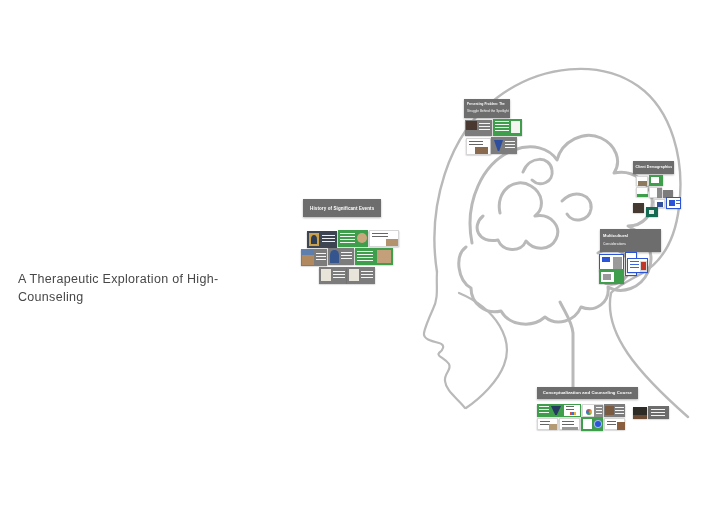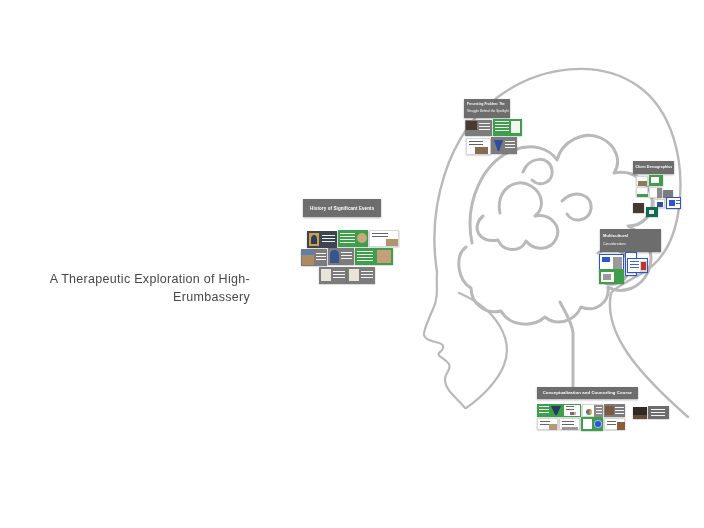--- a/index.html
+++ b/index.html
@@ -4,21 +4,21 @@
 <style>
   html,body{margin:0;padding:0;background:#fff;}
   .canvas{position:relative;width:704px;height:528px;background:#ffffff;overflow:hidden;
           font-family:"Liberation Sans",sans-serif;}
   svg.headart{position:absolute;left:0;top:0;}
 
   
   .title{position:absolute;left:8px;top:180px;width:252px;text-align:center;
          font-family:"DejaVu Serif",serif;font-weight:700;font-size:17px;line-height:28px;
          color:#1b1b1b;word-spacing:4px;letter-spacing:.2px;}
-  .subtitle{position:absolute;left:18px;top:270px;width:232px;text-align:right;
+  .subtitle{position:absolute;left:18px;top:270px;width:232px;text-align:left;
             font-size:12.5px;line-height:18px;color:#474747;letter-spacing:.3px;}
 
   
   .hdr{position:absolute;background:#6d6d6d;color:#fff;display:flex;align-items:center;
        justify-content:center;box-shadow:0 1px 2px rgba(0,0,0,.3);}
   .hdr.col{flex-direction:column;align-items:flex-start;justify-content:flex-start;padding:2px 0 0 3px;}
   .hl{display:block;transform:scale(.5);transform-origin:center center;white-space:nowrap;
       font-weight:700;letter-spacing:.2px;line-height:1.15;}
   .hl.lo{transform-origin:0 50%;}
 
@@ -72,21 +72,21 @@
         C 478 244 471 226 483 216"></path>
       <path stroke-width="3" d="M 523 172 C 530 155 550 156 552 170 C 554 182 540 188 532 180"></path>
       <path stroke-width="3" d="M 562 201 C 575 188 593 195 591 209 C 589 221 573 224 567 214"></path>
       <path stroke-width="3" d="M 598 253 C 613 244 629 252 629 267 C 629 281 613 289 601 281"></path>
       <path stroke-width="3" d="M 560 302 C 566 314 572 322 573 333 L 573 388"></path>
     </g>
   </svg>
 
   <div class="subtitle">
     <span style="display:block">A Therapeutic Exploration of High-</span>
-    <span style="display:block">Erumbassery</span>
+    <span style="display:block">Counseling</span>
   </div>
 
   <div class="hdr col" style="left:464px;top:99px;width:43px;height:17px">
     <span class="hl lo" style="font-size:6px">Presenting Problem: The</span>
     <span class="hl lo" style="font-size:6px;font-weight:400">Struggle Behind the Spotlight</span>
   </div>
   <div class="sl gr" style="left:465px;top:120px;width:27px;height:16px">
     <div class="blk" style="left:1px;top:1px;width:11px;height:9px;background:#4a3930"></div>
     <div class="blk wbars" style="left:14px;top:3px;width:11px;height:9px"></div>
   </div>

